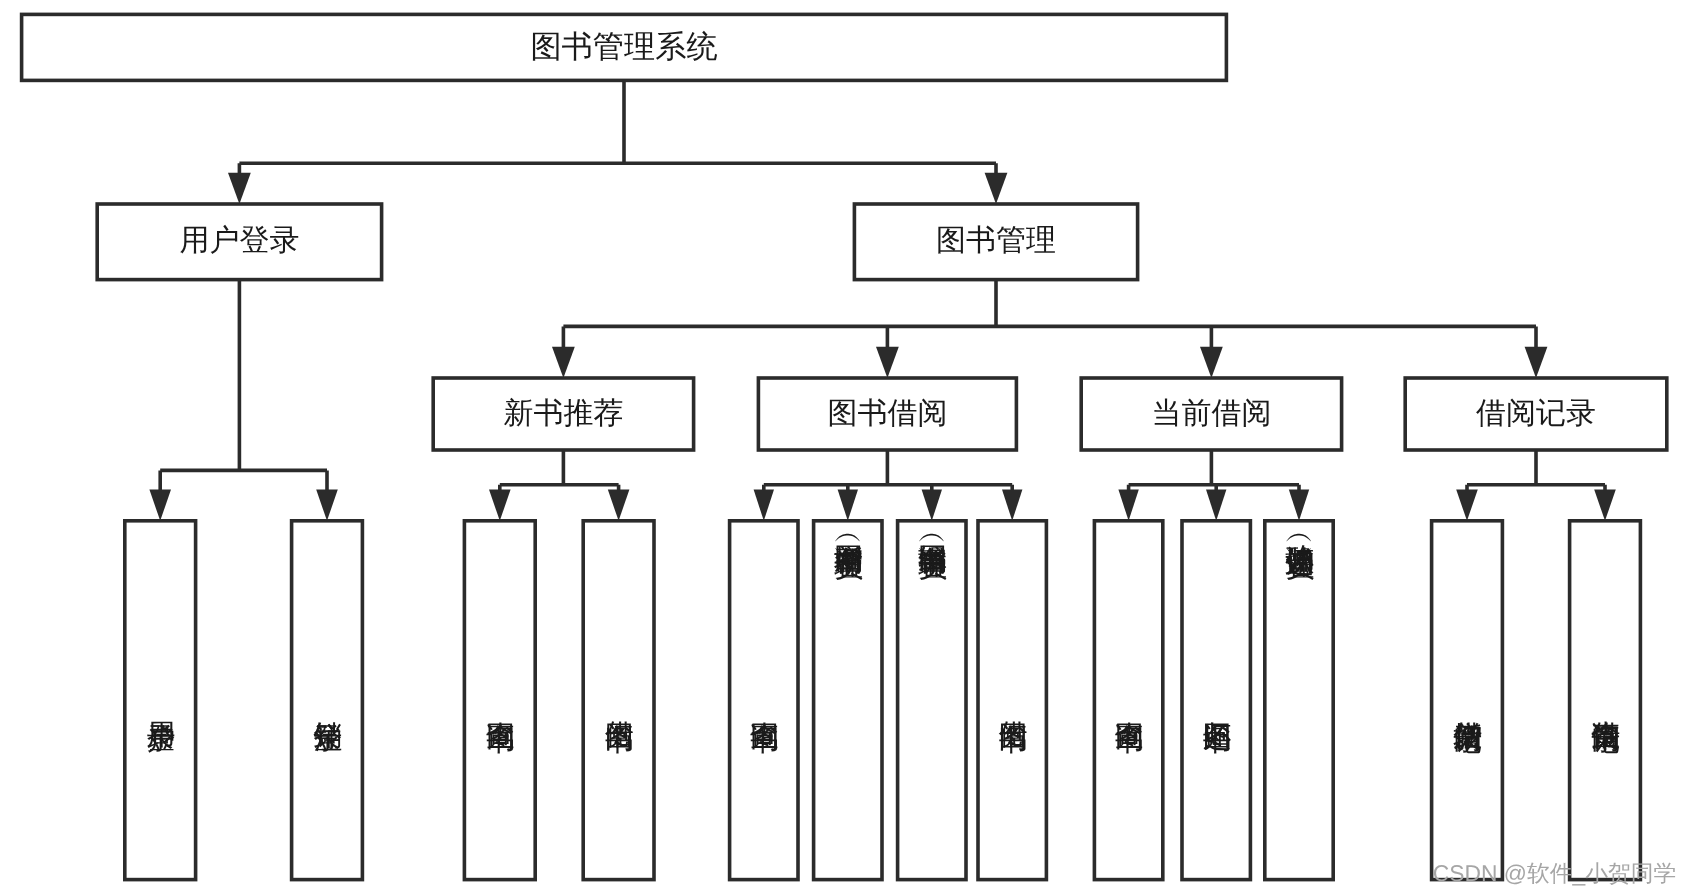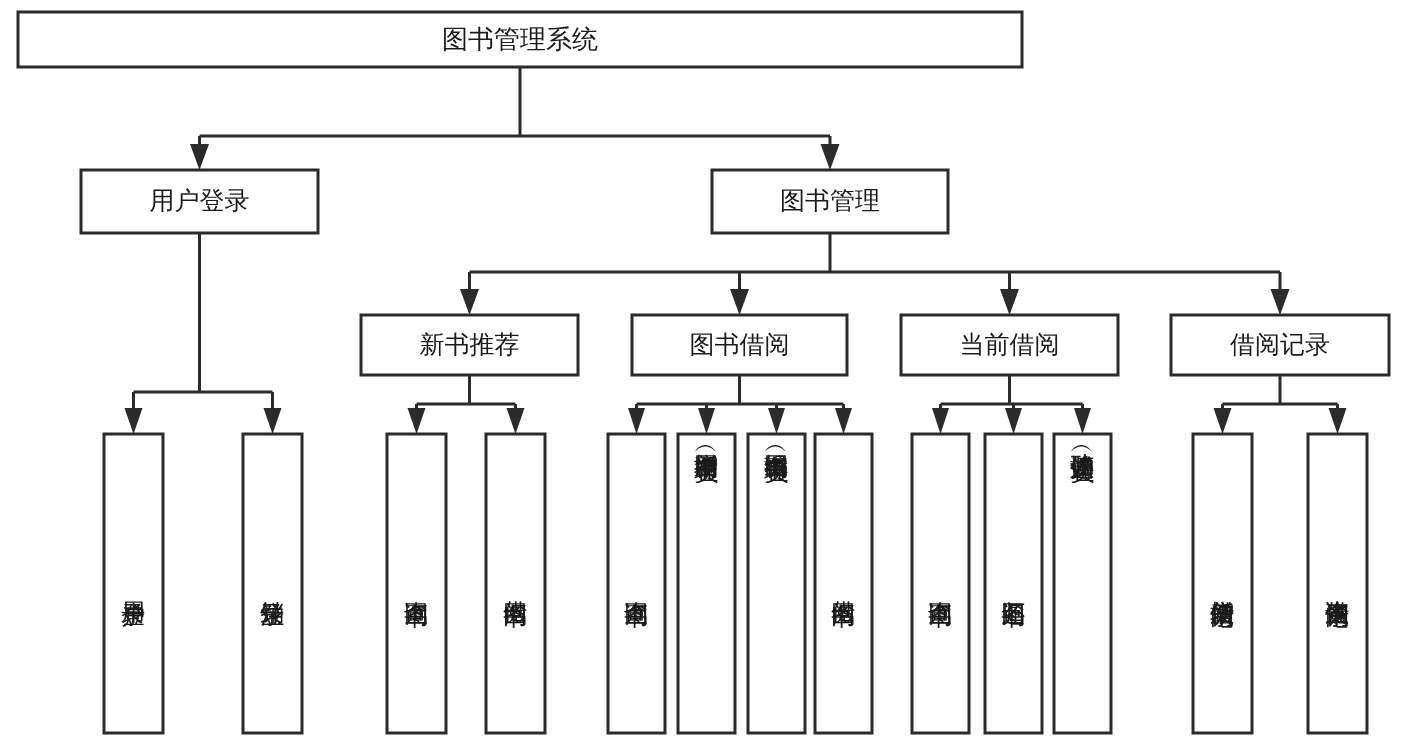--- a/index.html
+++ b/index.html
@@ -203,14 +203,15 @@
   <div class="vert-text-wrap" style="left:1054px; top:434px; width:57px; height:299px; align-items:flex-start;">
     <span class="vert-text">确认归还（管理员）</span>
   </div>
   <div class="vert-text-wrap" style="left:1193px; top:434px; width:59px; height:299px;">
     <span class="vert-text">新增借阅记录</span>
   </div>
   <div class="vert-text-wrap" style="left:1308px; top:434px; width:59px; height:299px;">
     <span class="vert-text">查询借阅记录</span>
   </div>
 
+  <div class="watermark">CSDN @软件_小贺同学</div>
 
 </div>
 
 </body></html>

